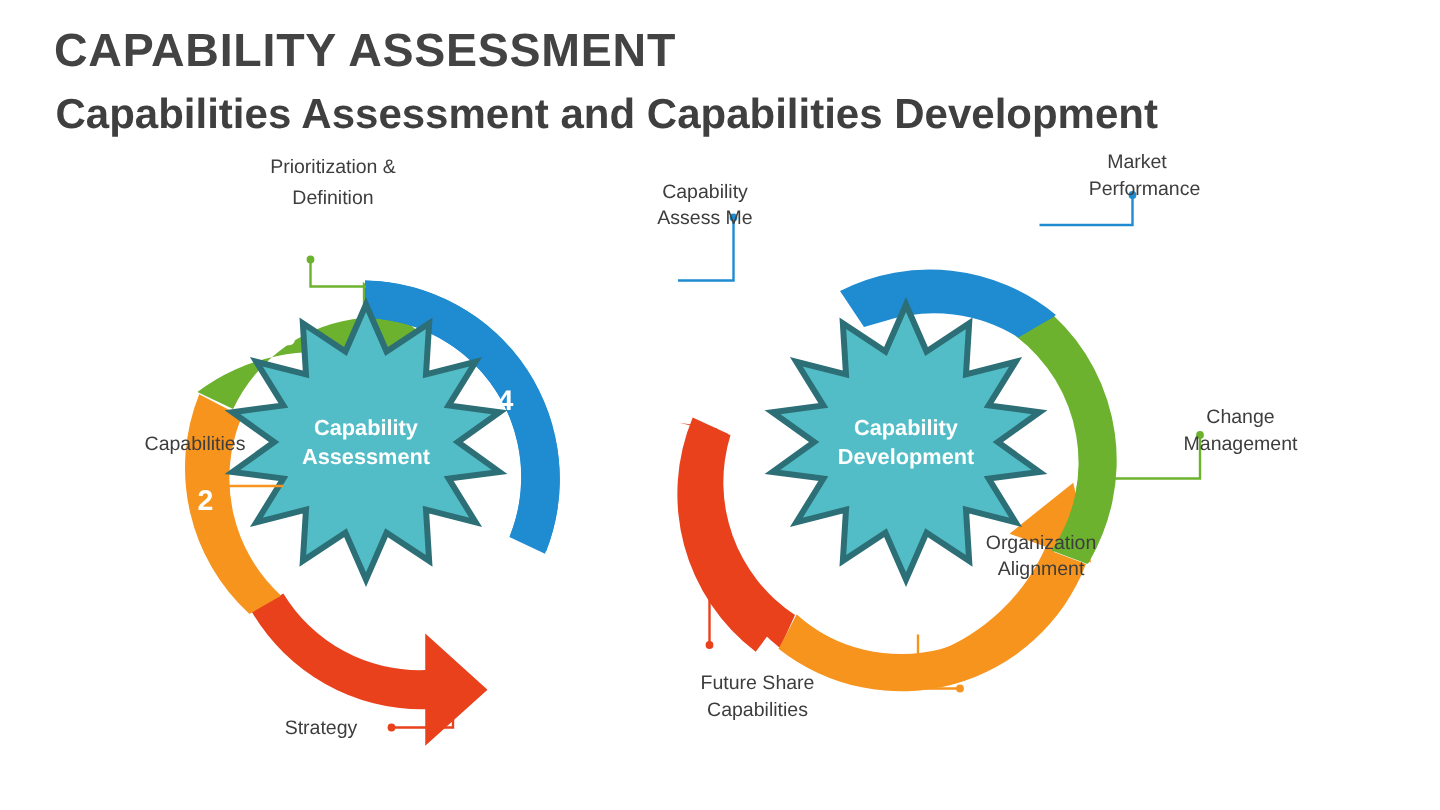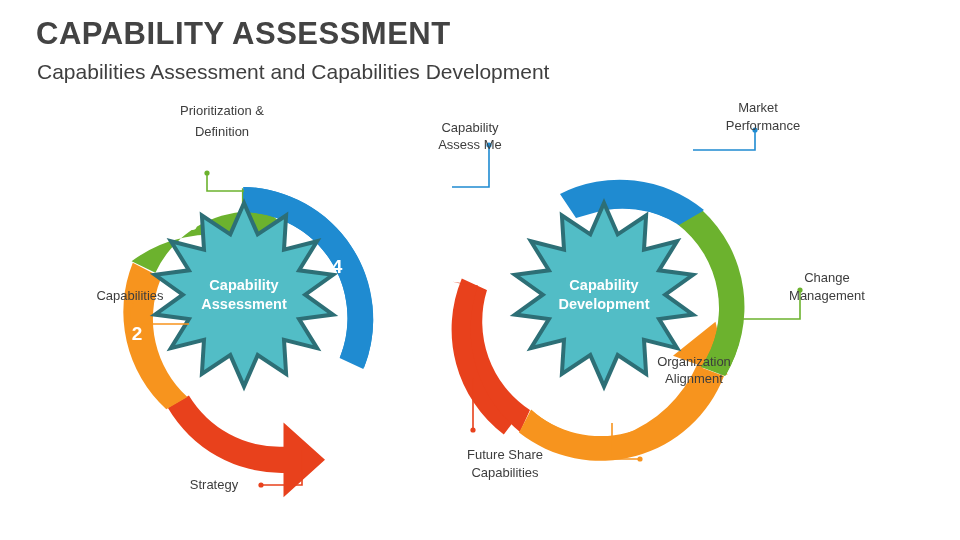--- a/index.html
+++ b/index.html
@@ -28,22 +28,22 @@
     font-weight: bold;
     letter-spacing: 0.5px;
     color: #434343;
     font-family: "Liberation Sans", sans-serif;
     white-space: nowrap;
   }
   #page-subtitle {
     position: absolute;
     left: 37px;
     top: 60px;
-    font-size: 21px;
-    font-weight: normal;
+    font-size: 28px;
+    font-weight: bold;
     color: #3f3f3f;
     font-family: "Liberation Sans", sans-serif;
     white-space: nowrap;
   }
   #diagram-wrap {
     position: absolute;
     left: 0;
     top: 88px;
     width: 960px;
     height: 452px;

